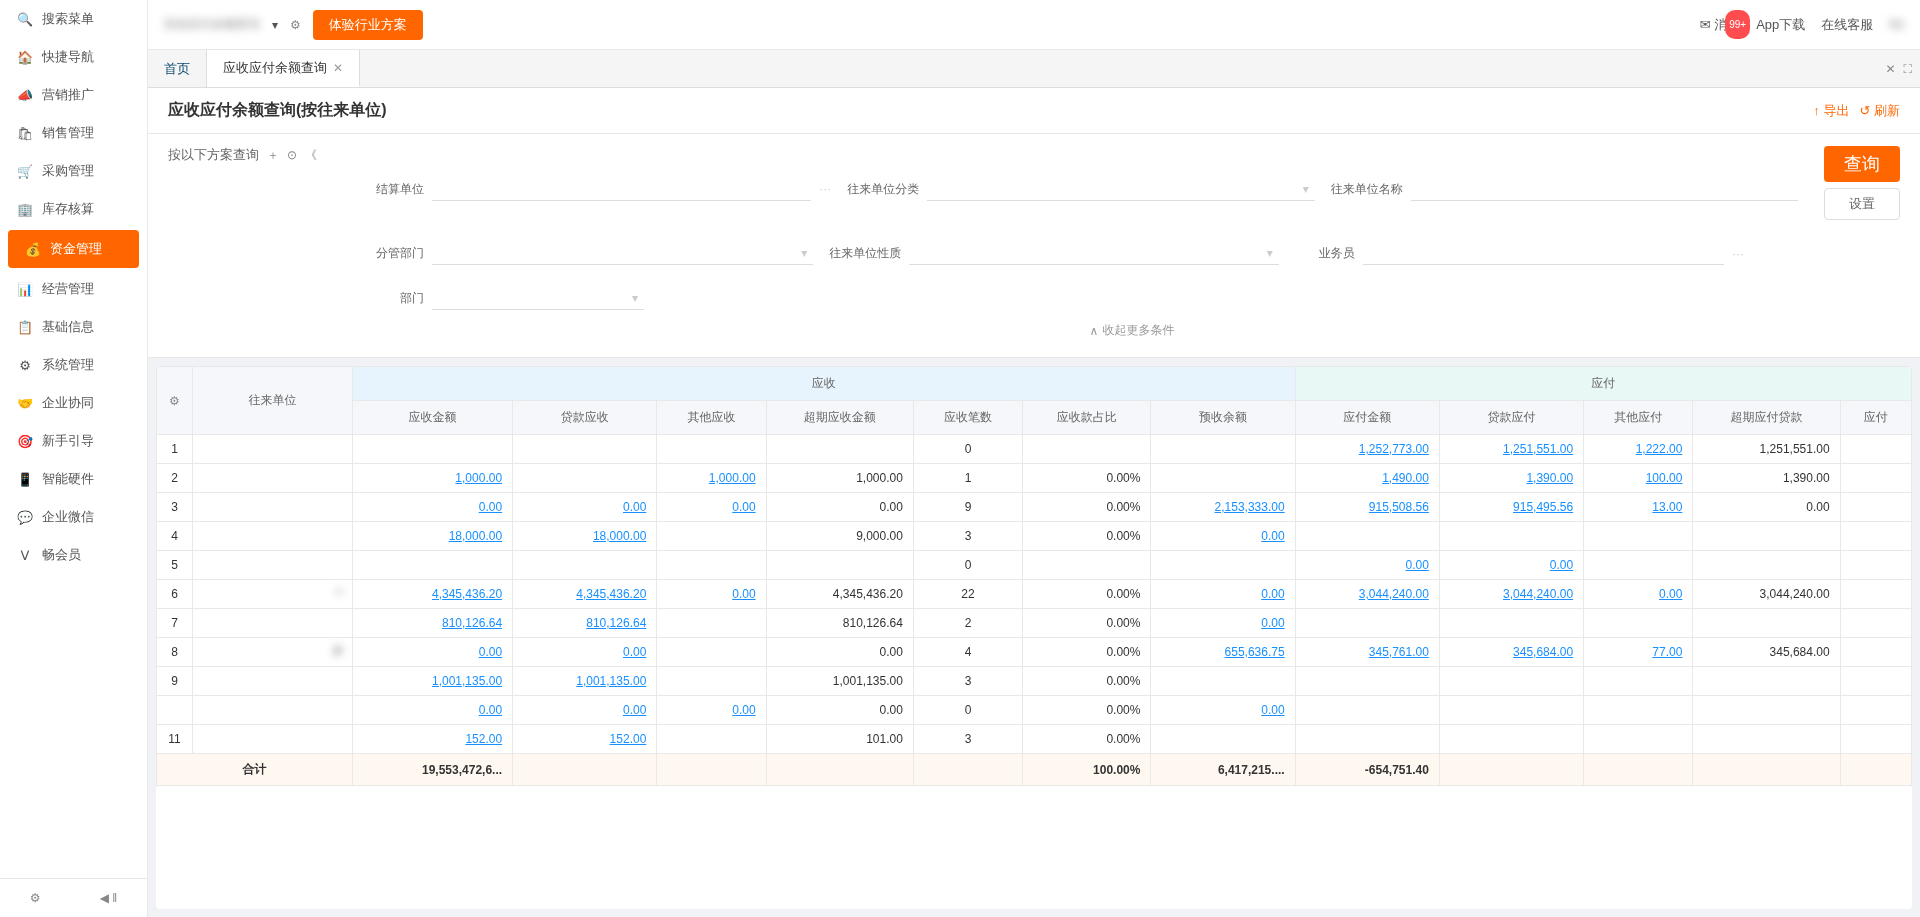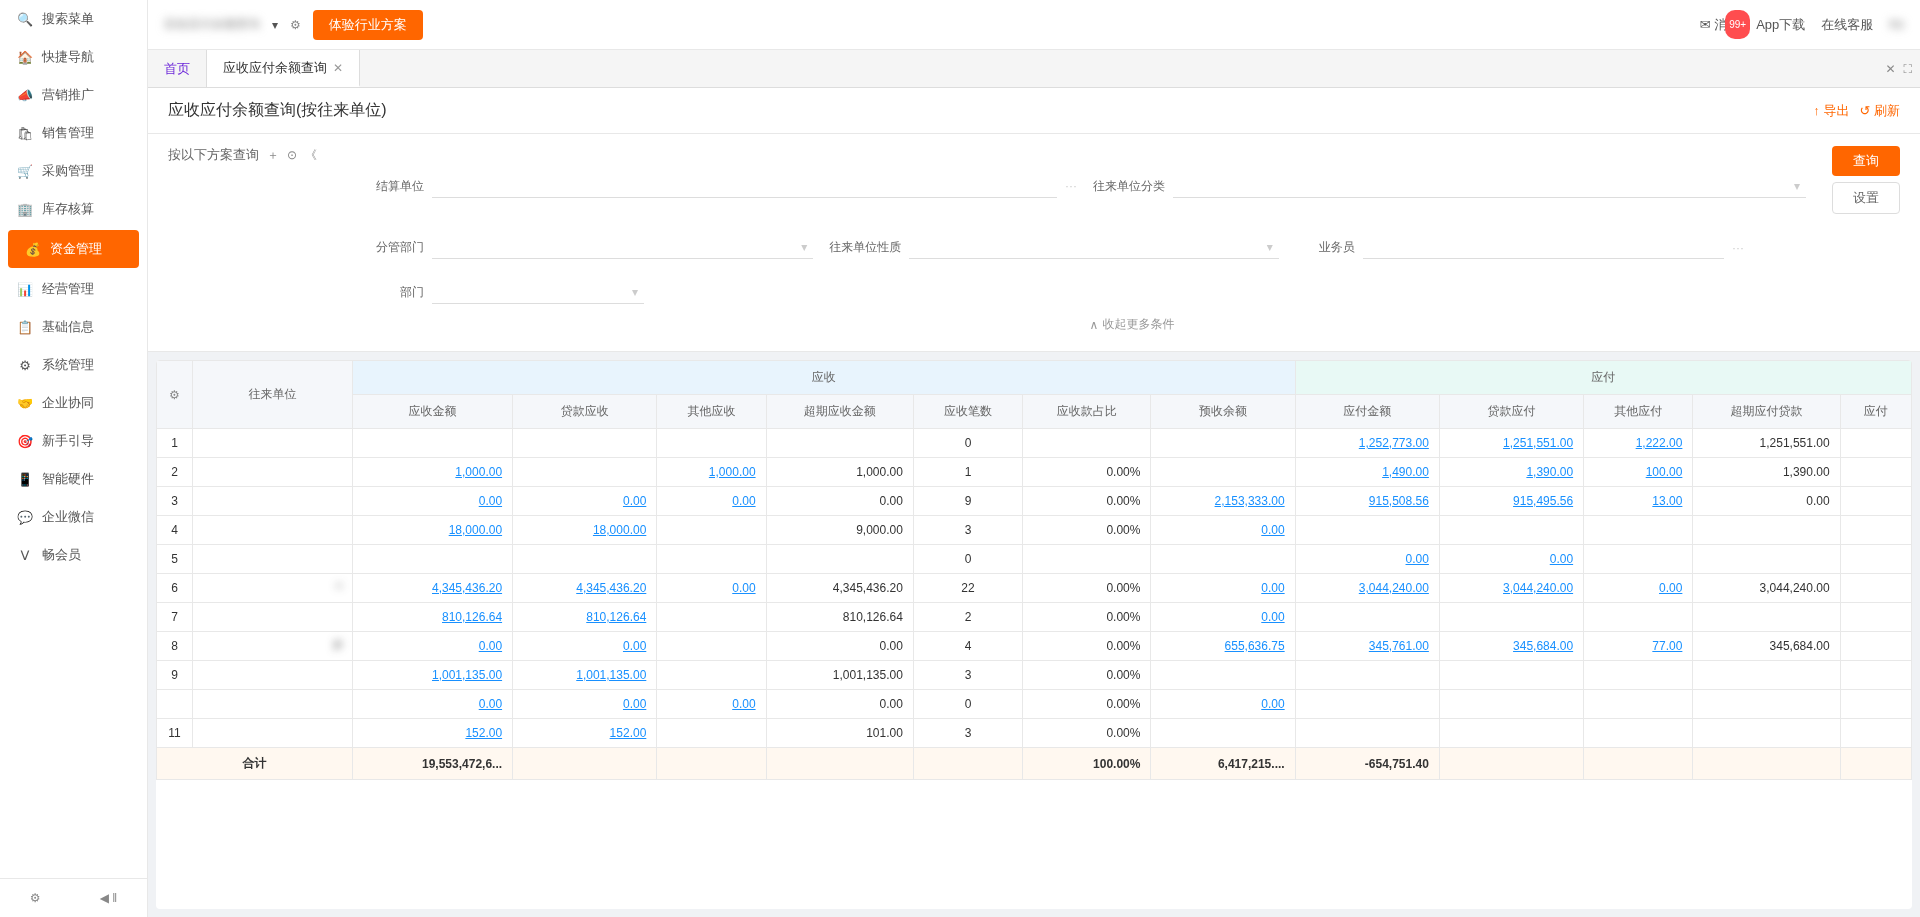--- a/index.html
+++ b/index.html
@@ -55,36 +55,36 @@
     .tabbar {
       position: fixed; left: 148px; top: 50px; right: 0; height: 38px;
       background: #f5f5f5; border-bottom: 1px solid #ddd;
       display: flex; align-items: stretch; z-index: 99;
     }
     .tab-item {
       display: flex; align-items: center; padding: 0 16px; cursor: pointer;
       font-size: 13px; color: #666; border-right: 1px solid #ddd; gap: 6px;
     }
     .tab-item.active { background: #fff; color: #333; border-bottom: 2px solid #fff; }
-    .tab-home { color: #6d28d9; }
+    .tab-home { color: #0c4a6e; }
     .tab-close { color: #999; font-size: 12px; cursor: pointer; }
     .tabbar-right { margin-left: auto; display: flex; align-items: center; padding: 0 8px; gap: 8px; }
 
     
     .main {
       position: fixed; left: 148px; top: 88px; right: 0; bottom: 0;
       background: #f0f2f5; overflow: hidden; display: flex; flex-direction: column;
     }
 
     
     .page-header {
       background: #fff; padding: 12px 20px; display: flex; align-items: center;
       border-bottom: 1px solid #e8e8e8; flex-shrink: 0;
     }
-    .page-title { font-size: 16px; font-weight: normal; color: #333; }
+    .page-title { font-size: 16px; font-weight: bold; color: #333; }
     .page-actions { margin-left: auto; display: flex; gap: 10px; align-items: center; }
     .btn-export { color: #ff6600; cursor: pointer; font-size: 13px; }
     .btn-refresh { color: #ff6600; cursor: pointer; font-size: 13px; }
 
     
     .filter-area {
       background: #fff; padding: 12px 20px; border-bottom: 1px solid #e8e8e8; flex-shrink: 0;
     }
     .filter-top { display: flex; align-items: center; gap: 8px; }
     .filter-label { font-size: 13px; color: #666; }
@@ -115,21 +115,21 @@
     .filter-chevron { color: #ccc; }
     .collapse-more {
       text-align: center; padding: 6px; color: #999; cursor: pointer; font-size: 12px;
       display: flex; align-items: center; justify-content: center; gap: 4px;
     }
 
     
     .query-buttons { display: flex; flex-direction: column; gap: 6px; padding-left: 10px; }
     .btn-query {
       background: #ff6600; color: #fff; border: none; border-radius: 4px;
-      padding: 6px 20px; cursor: pointer; font-size: 13px;
+      padding: 6px 20px; cursor: pointer; font-size: 18px;
     }
     .btn-set {
       background: #fff; color: #666; border: 1px solid #ddd; border-radius: 4px;
       padding: 6px 20px; cursor: pointer; font-size: 13px;
     }
 
     
     .table-area { flex: 1; overflow: auto; margin: 8px; background: #fff; border-radius: 4px; }
     .data-table { width: 100%; border-collapse: collapse; font-size: 12px; }
     .data-table th {
@@ -291,20 +291,24 @@
             <input class="filter-input" type="text" placeholder="" style="">
             <span class="filter-dots">···</span>
           </div>
           <div class="filter-field">
             <span class="filter-field-label">往来单位分类</span>
             <div class="filter-select">
               <span></span>
               <span class="filter-chevron">▾</span>
             </div>
           </div>
+          <div class="filter-field">
+            <span class="filter-field-label">往来单位名称</span>
+            <input class="filter-input" type="text" placeholder="" style="">
+          </div>
 
           <div class="query-buttons">
             <button class="btn-query">查询</button>
             <button class="btn-set">设置</button>
           </div>
         </div>
 
         <div class="filter-row" style="margin-bottom:10px;">
           <div class="filter-field">
             <span class="filter-field-label">分管部门</span>

